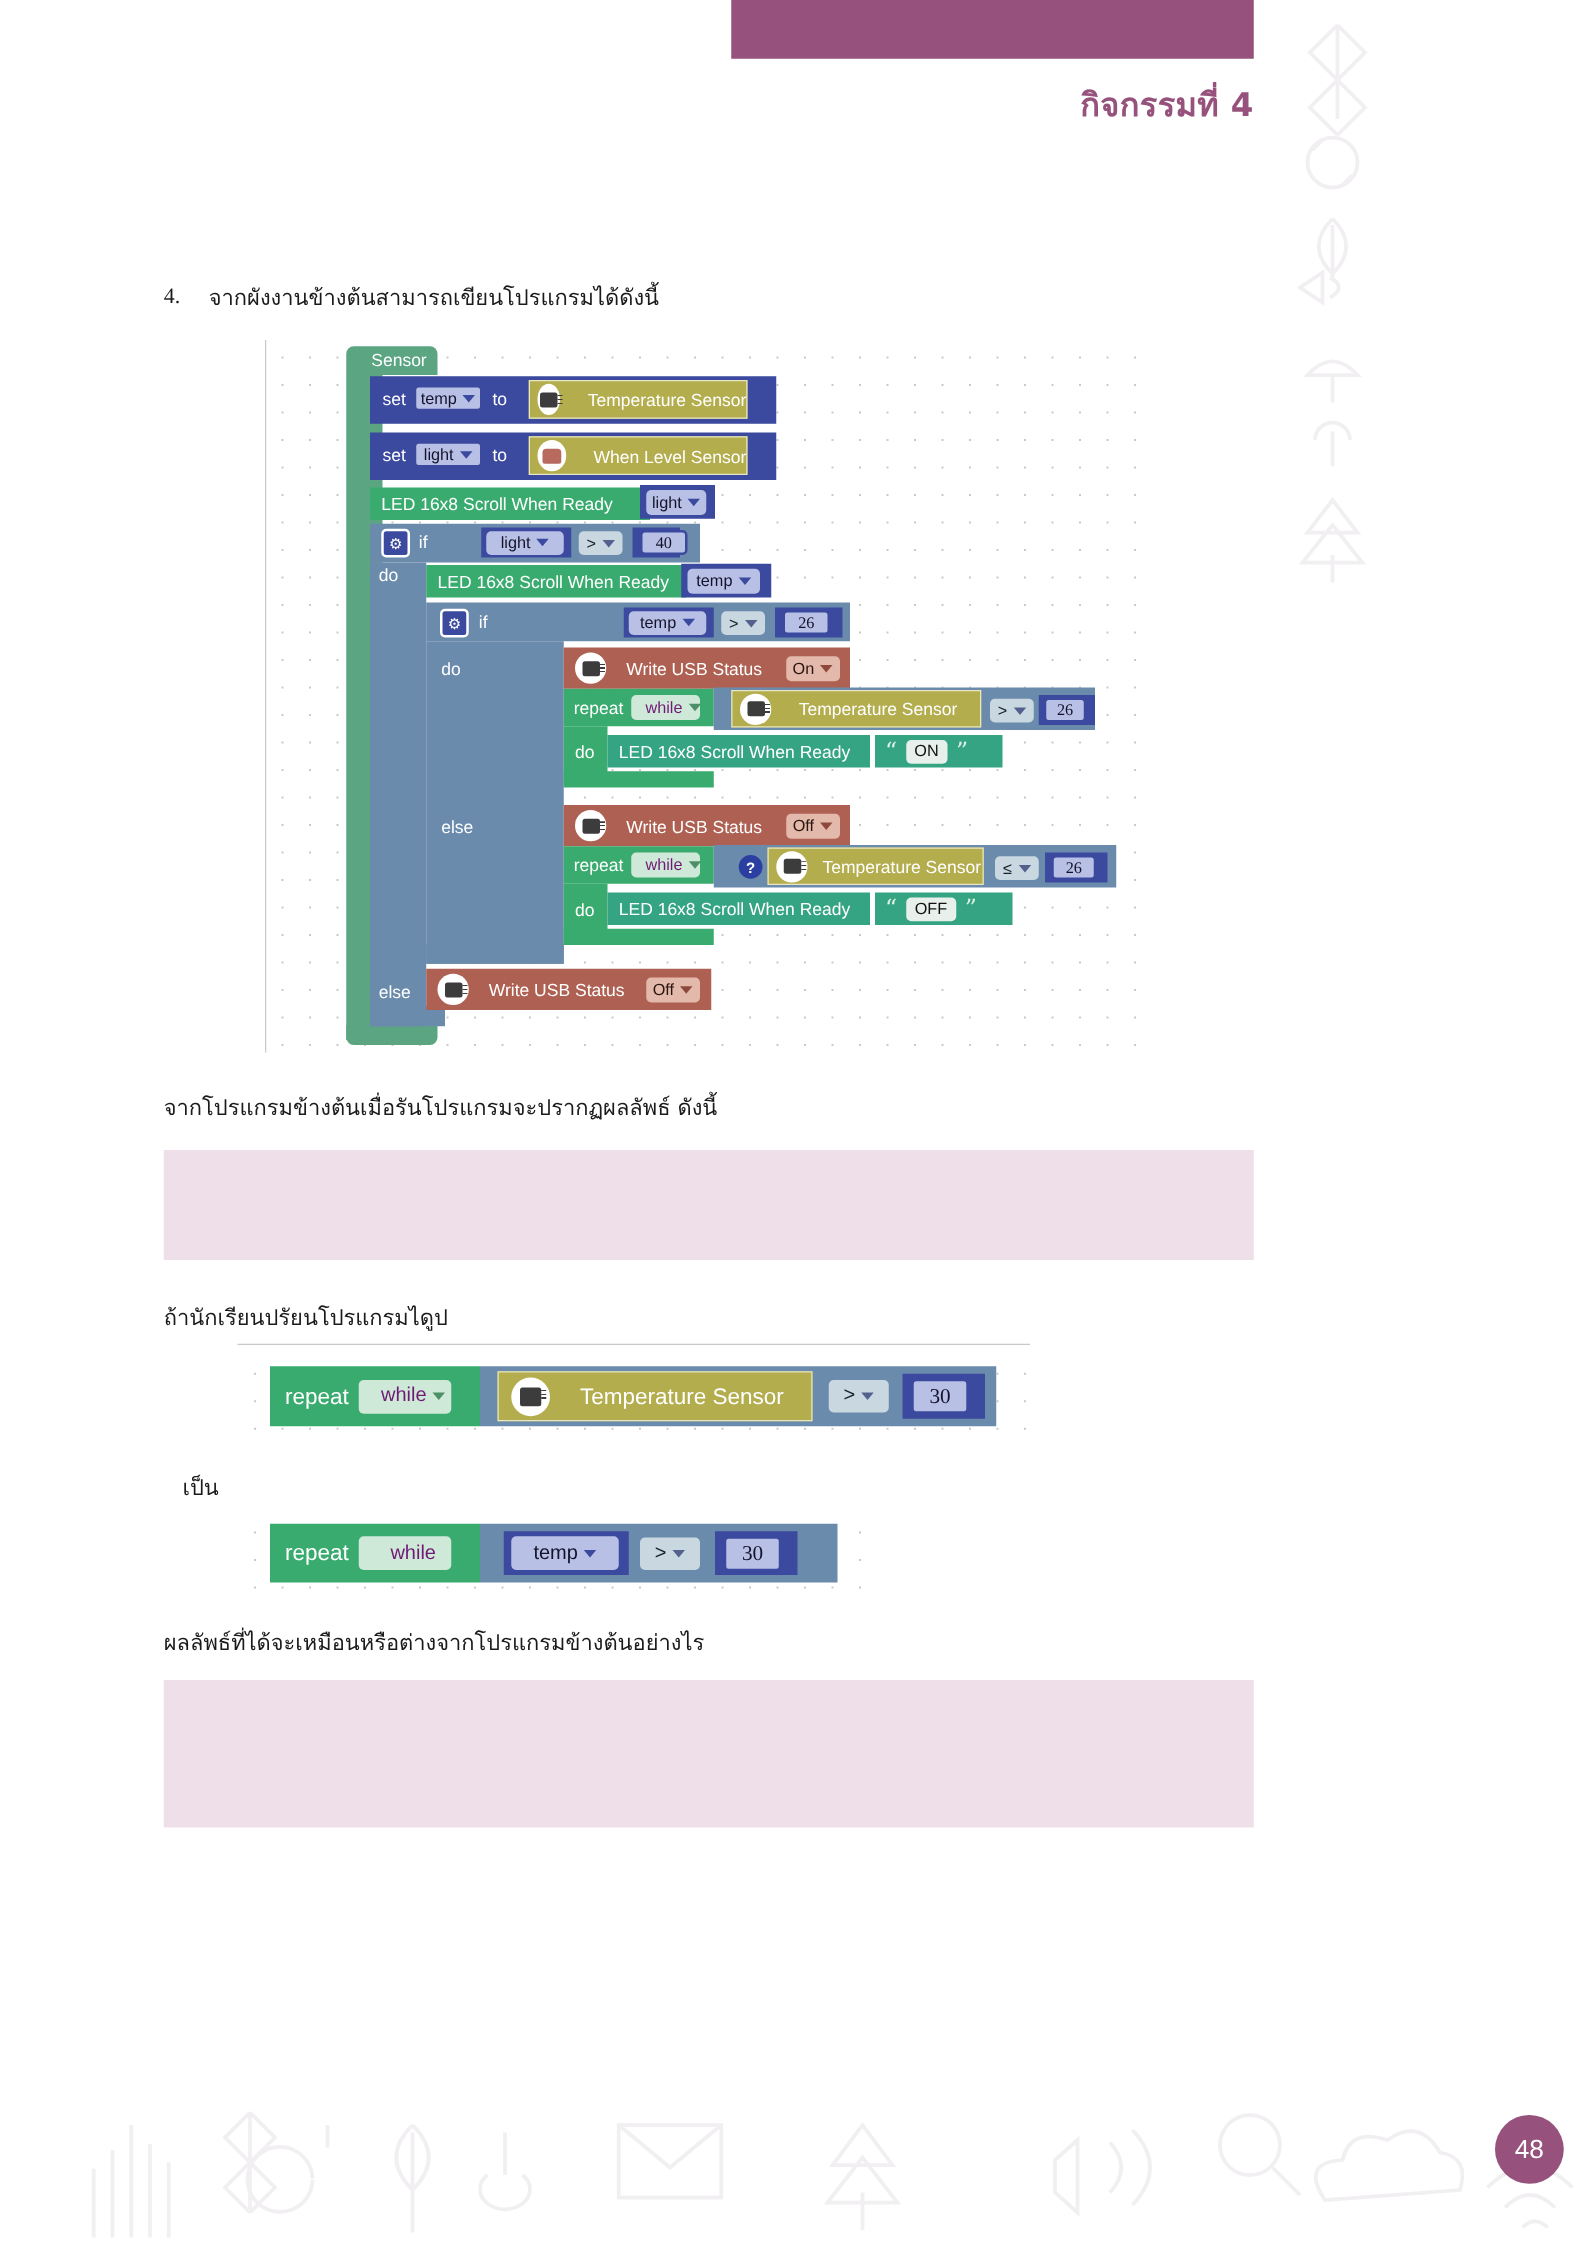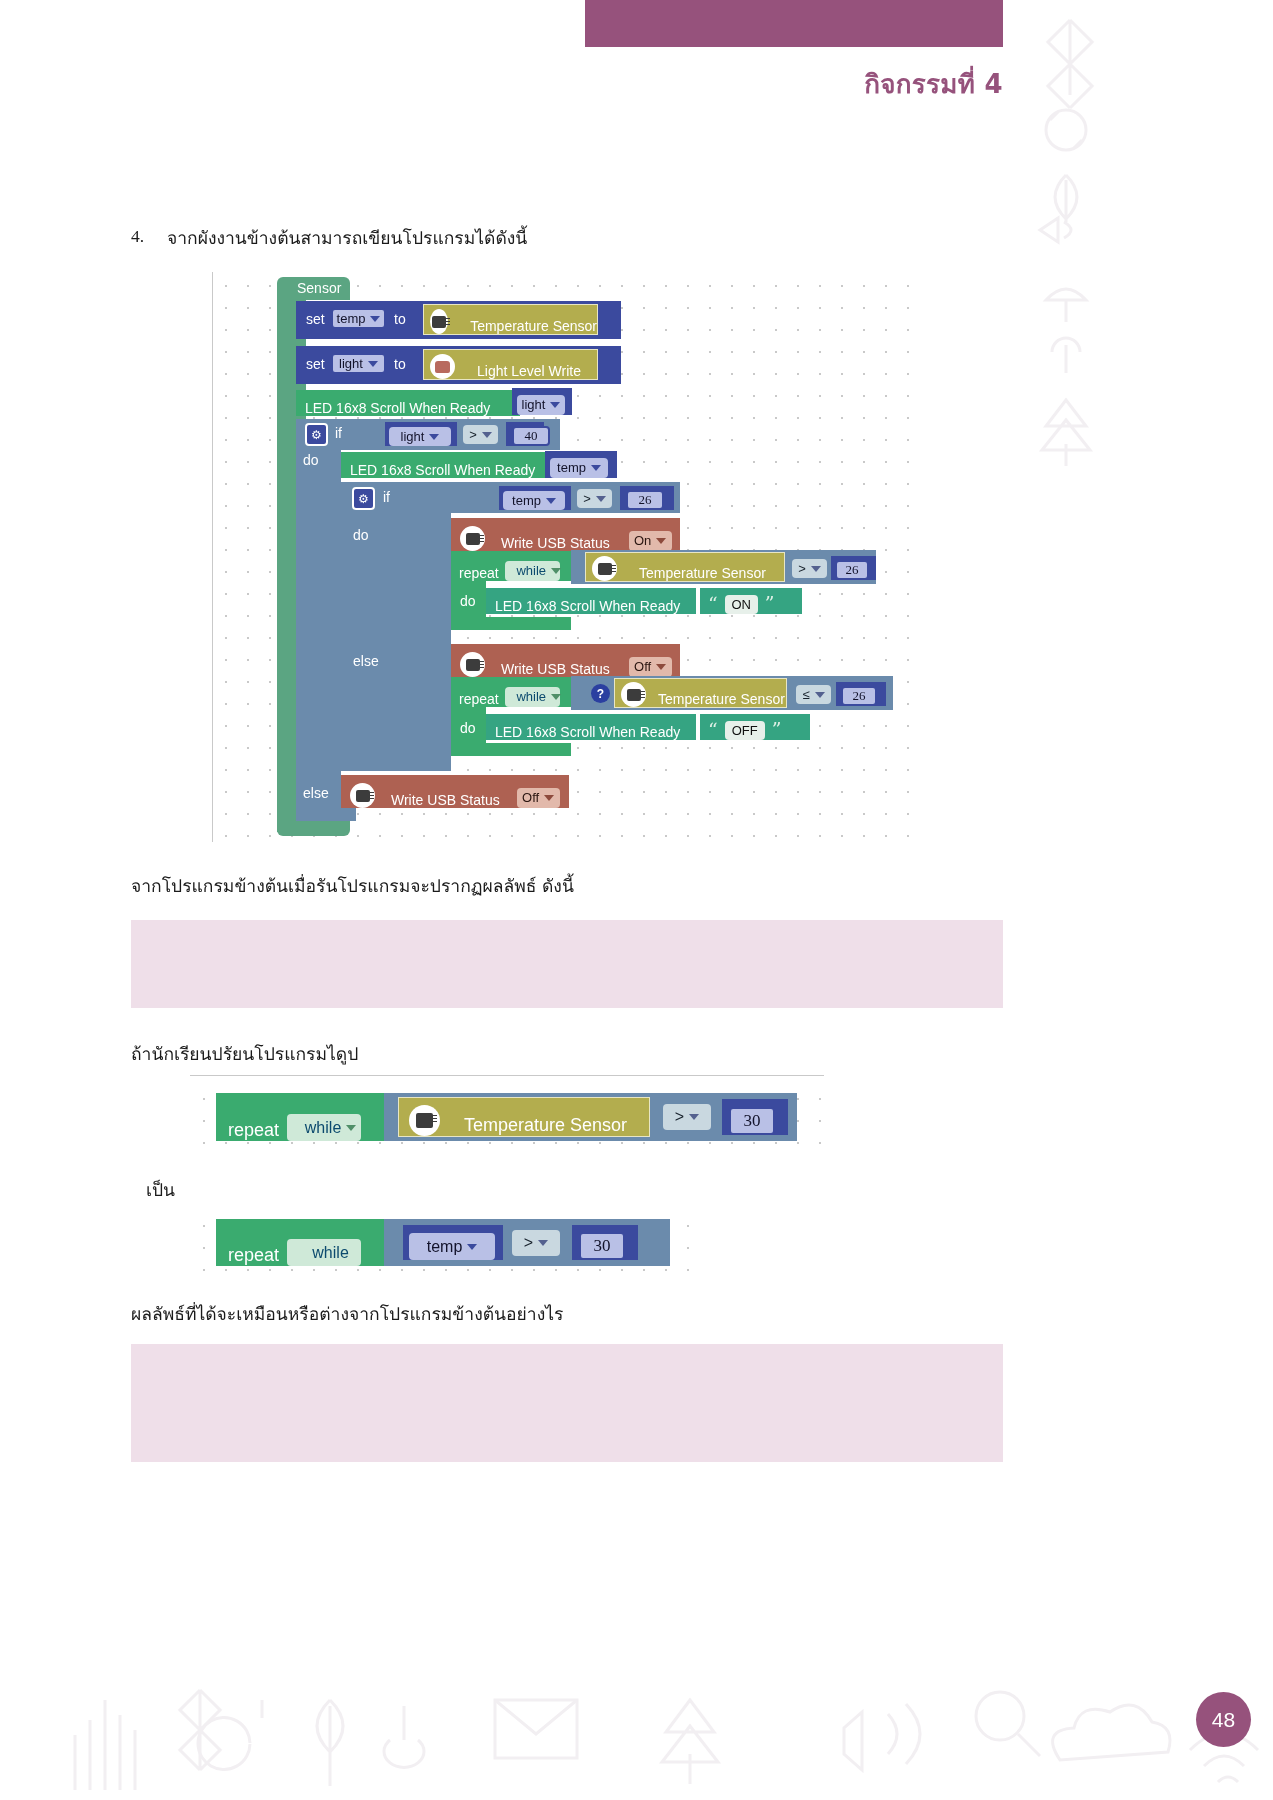--- a/index.html
+++ b/index.html
@@ -36,42 +36,42 @@
   }
 
   
   .canvas{position:absolute;background:
      radial-gradient(circle, #c9c9c9 1px, rgba(0,0,0,0) 1.2px);
      background-size:22px 22px;background-position:3px 3px;}
   .guideline{position:absolute;background:#c9c9c9;width:1px;}
   .hline{position:absolute;background:#c9c9c9;height:1px;}
 
   
-  .blk{position:absolute;box-sizing:border-box;display:flex;align-items:flex-end;
+  .blk{position:absolute;box-sizing:border-box;display:flex;align-items:center;
        color:#fff;font-size:13.5px;white-space:nowrap;
        font-family:"Liberation Sans","DejaVu Sans",sans-serif;}
   .green   {background:#5ba582;}
   .green2  {background:#3aab6f;}
   .blue    {background:#3b4a9e;}
   .slate   {background:#6b8bac;}
   .olive   {background:#b3ad4e;border:1.5px solid #e8e6c4;}
   .brown   {background:#ae6152;}
   .teal    {background:#35a482;}
 
   
   .chip{
     display:inline-flex;align-items:center;justify-content:center;
     background:#b9c0e6;color:#13132b;border-radius:4px;padding:1px 5px;
     font-size:13px;line-height:16px;box-sizing:border-box;
     border:2px solid #3b4a9e;
   }
   .chip.plain{border:none;}
   .chip.pale{background:#c9d8e0;border:none;color:#16202a;}
   .chip.salmon{background:#e2b9ab;border:none;color:#2a1510;}
-  .chip.mint{background:#cfe9d8;border:none;color:#0c4a6e;padding-left:18px;}
+  .chip.mint{background:#cfe9d8;border:none;color:#701a75;padding-left:18px;}
   .chip.white{background:#e7f0ea;border:none;color:#111;}
   .chip.num{background:#b9c0e6;border:2px solid #3b4a9e;color:#12122a;}
   .caret{
     width:0;height:0;border-left:5px solid transparent;border-right:5px solid transparent;
     border-top:6px solid #3b4a9e;margin-left:5px;
   }
   .caret.dark{border-top-color:#54618f;}
   .caret.brownc{border-top-color:#8d4a3c;}
   .caret.greenc{border-top-color:#4f8f68;}
 
@@ -157,21 +157,21 @@
 <div style="position:absolute;left:306px;top:356px;color:#fff;font-size:14px;">set</div>
 <div class="chip" style="position:absolute;left:331px;top:353px;width:55px;height:21px;">
   <span>light</span>
   <span class="caret"></span>
 </div>
 <div style="position:absolute;left:394px;top:356px;color:#fff;font-size:14px;">to</div>
 <div class="blk olive" style="left:423px;top:349px;width:175px;height:31px;">
   <span class="sicon" style="margin-left:6px;">
     <span class="ldr"></span>
   </span>
-  <span style="margin-left:22px;font-size:14px;color:#fff;">Light Level Write</span>
+  <span style="margin-left:22px;font-size:14px;color:#fff;">When Level Sensor</span>
 </div>
 
 <div class="blk green2" style="left:296px;top:390px;width:224px;height:26px;">
   <span style="margin-left:9px;font-size:14px;">LED 16x8 Scroll When Ready</span>
 </div>
 <div class="blk blue" style="left:512px;top:388px;width:60px;height:27px;">
   <span class="chip plain" style="margin-left:5px;width:48px;height:20px;">
     <span>light</span>
     <span class="caret"></span>
   </span>

